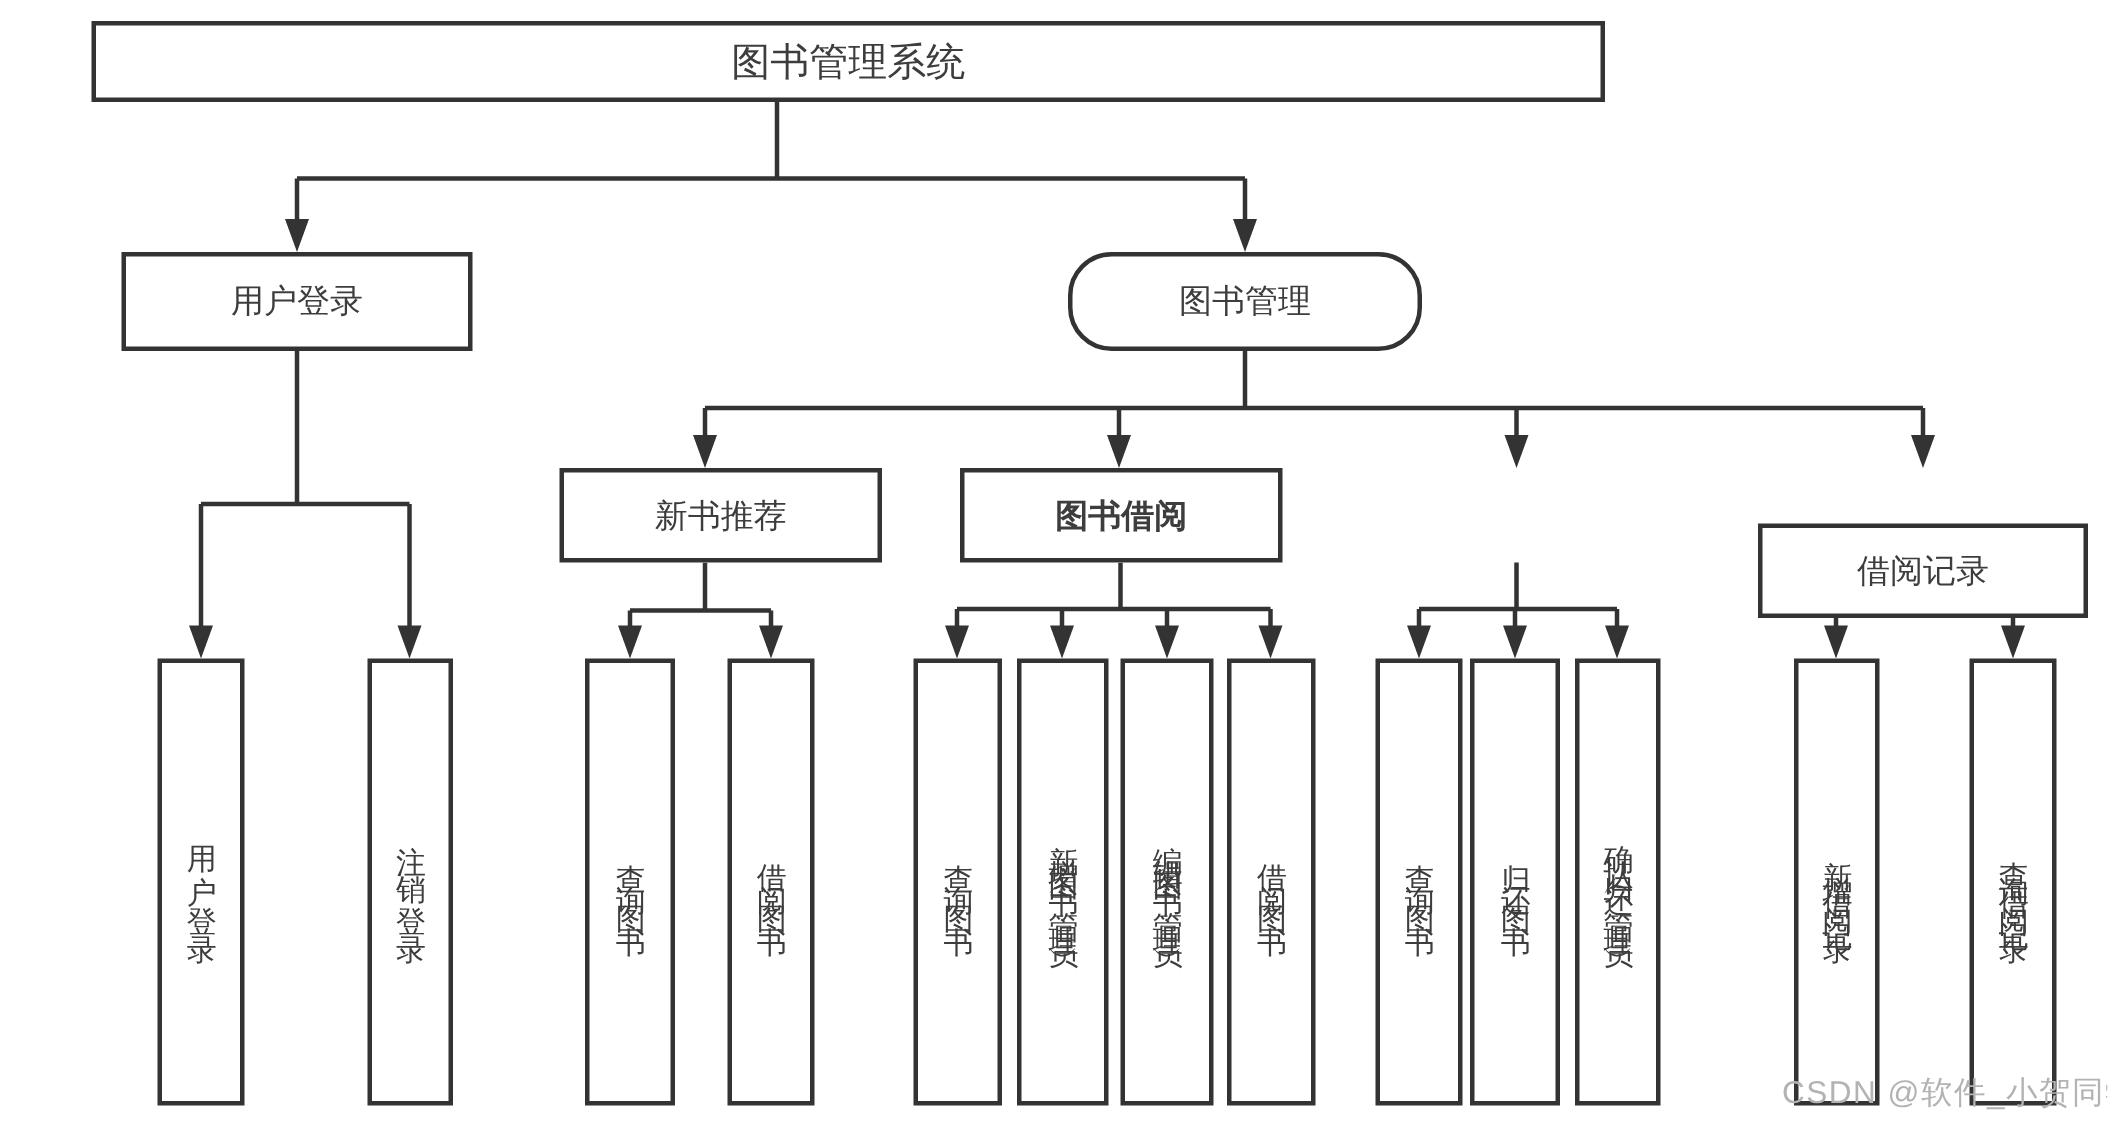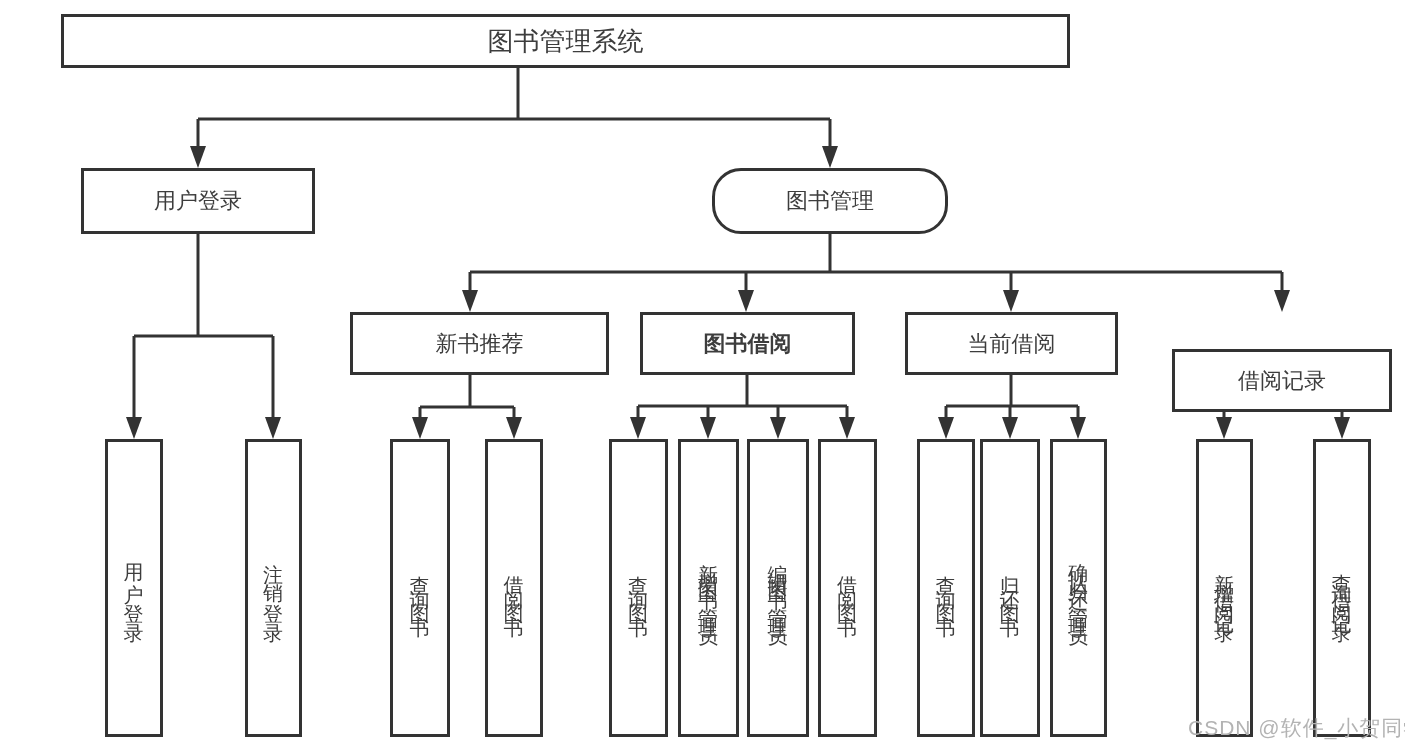--- a/index.html
+++ b/index.html
@@ -108,28 +108,25 @@
     <span>图书管理系统</span>
   </div>
 
   <div class="hbox lvl" style="left:81px;top:168px;width:234px;height:66px;">
     <span>用户登录</span>
   </div>
   <div class="hbox lvl" style="left:712px;top:168px;width:236px;height:66px;border-radius:29px;">
     <span>图书管理</span>
   </div>
 
-  <div class="hbox lvl" style="left:350px;top:312px;width:259px;height:63px;">
+  <div class="hbox lvl" style="left:373px;top:312px;width:215px;height:63px;">
     <span>新书推荐</span>
   </div>
   <div class="hbox lvl" style="left:640px;top:312px;width:215px;height:63px;font-weight:bold;">
     <span>图书借阅</span>
-  </div>
-  <div class="hbox lvl" style="left:905px;top:312px;width:213px;height:63px;">
-    <span>当前借阅</span>
   </div>
   <div class="hbox lvl" style="left:1172px;top:312px;width:220px;height:63px;margin-top:37px;">
     <span>借阅记录</span>
   </div>
 
   <div class="vbox" style="left:105px;width:58px;">
     <span class="vlabel sp-xwide">用户登录</span>
   </div>
   <div class="vbox" style="left:245px;width:57px;">
     <span class="vlabel sp-xwide">注销登录</span>

